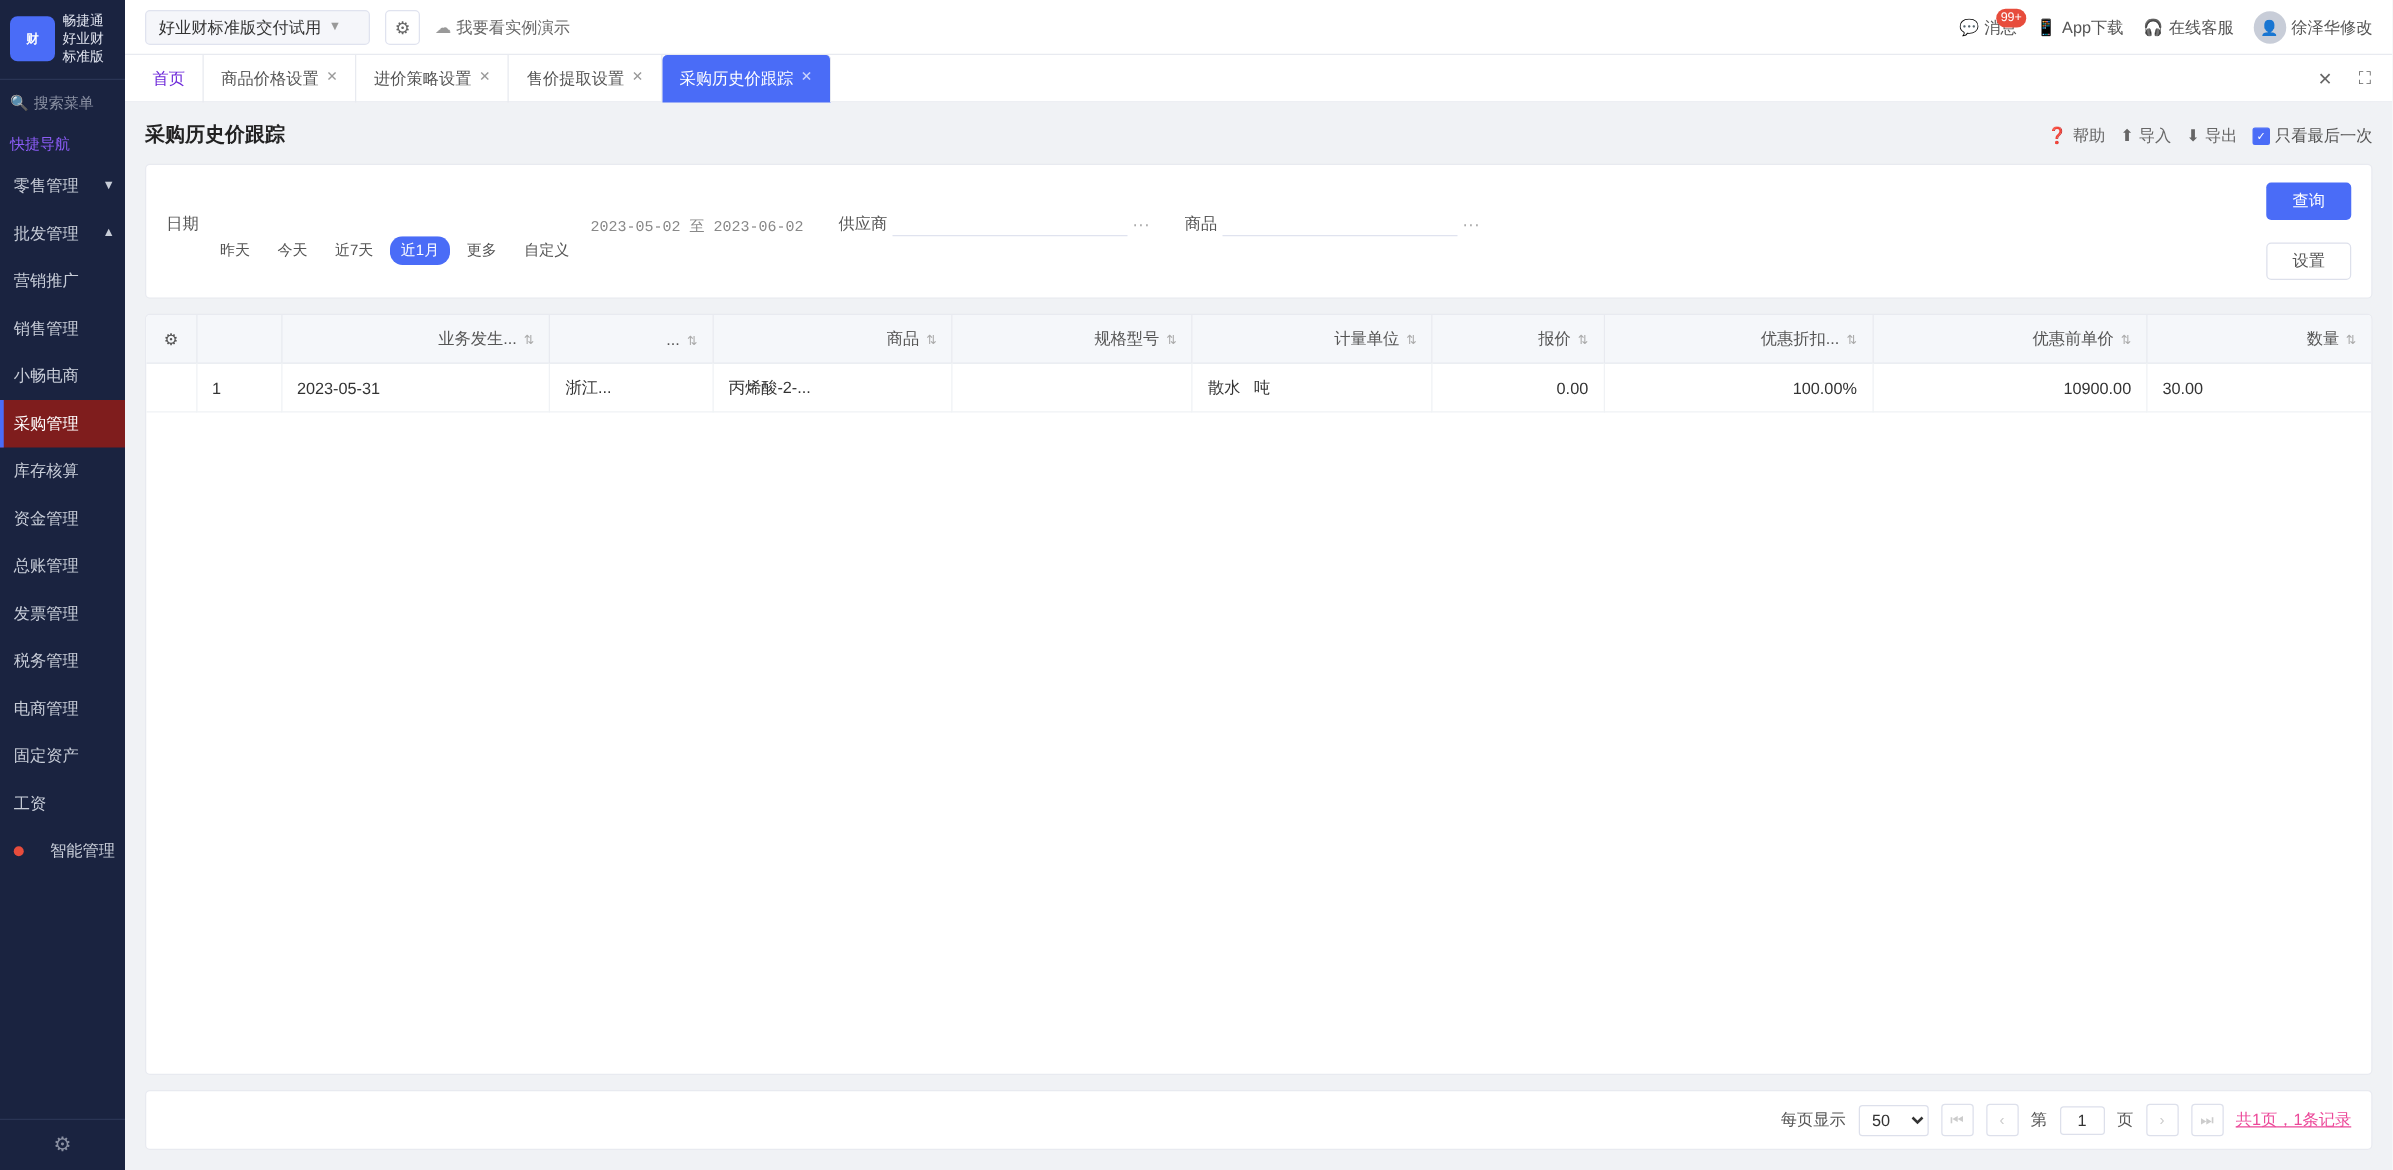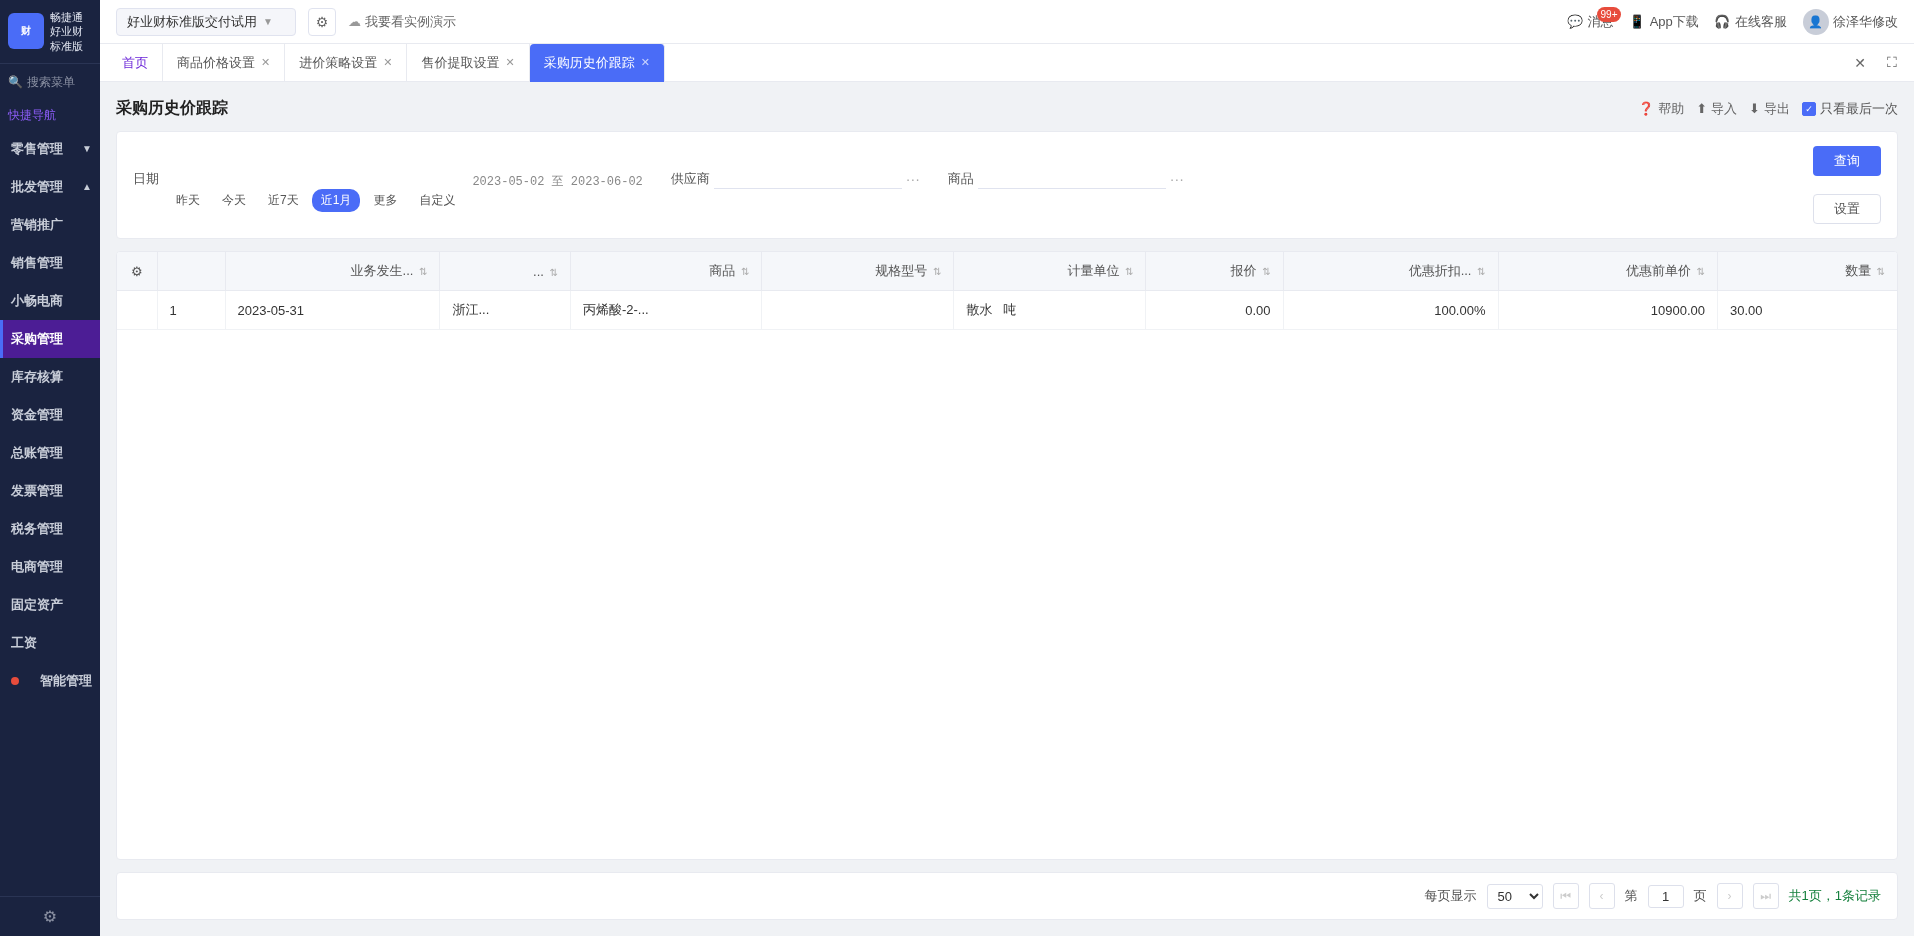--- a/index.html
+++ b/index.html
@@ -65,22 +65,22 @@
     .sidebar-item {
       padding: 10px 8px;
       font-size: 13px;
       color: #c8cdd8;
       cursor: pointer;
       display: flex;
       align-items: center;
       justify-content: space-between;
       border-left: 3px solid transparent;
     }
-    .sidebar-item.active { background: #4c1d95; color: #fff; border-left-color: #4a6cf7; }
-    .sidebar-item-label { font-size: 13px; font-weight: bold; }
+    .sidebar-item.active { background: #7f1d1d; color: #fff; border-left-color: #4a6cf7; }
+    .sidebar-item-label { font-size: 13px; }
     .sidebar-item-arrow { font-size: 10px; }
     .sidebar-dot { width: 8px; height: 8px; background: #e74c3c; border-radius: 50%; margin-right: 2px; }
     .sidebar-bottom {
       padding: 10px 8px;
       border-top: 1px solid #2a3454;
       display: flex;
       justify-content: center;
     }
     .sidebar-gear {
       color: #8a90a2;
@@ -472,21 +472,21 @@
     .pagination-btn.disabled { color: #ccc; cursor: not-allowed; }
     .pagination-page-input {
       width: 36px;
       border: 1px solid #dde0eb;
       border-radius: 3px;
       text-align: center;
       padding: 3px 4px;
       font-size: 13px;
       color: #333;
     }
-    .pagination-total { color: #15803d; }
+    .pagination-total { color: #ec4899; text-decoration: underline; }
   </style>
 </head>
 <body>
 
 <div class="sidebar">
   <div class="sidebar-logo">
     <div class="sidebar-logo-icon">财</div>
     <div class="sidebar-logo-text">
       <span>畅捷通好业财</span>
       <span>标准版</span>

